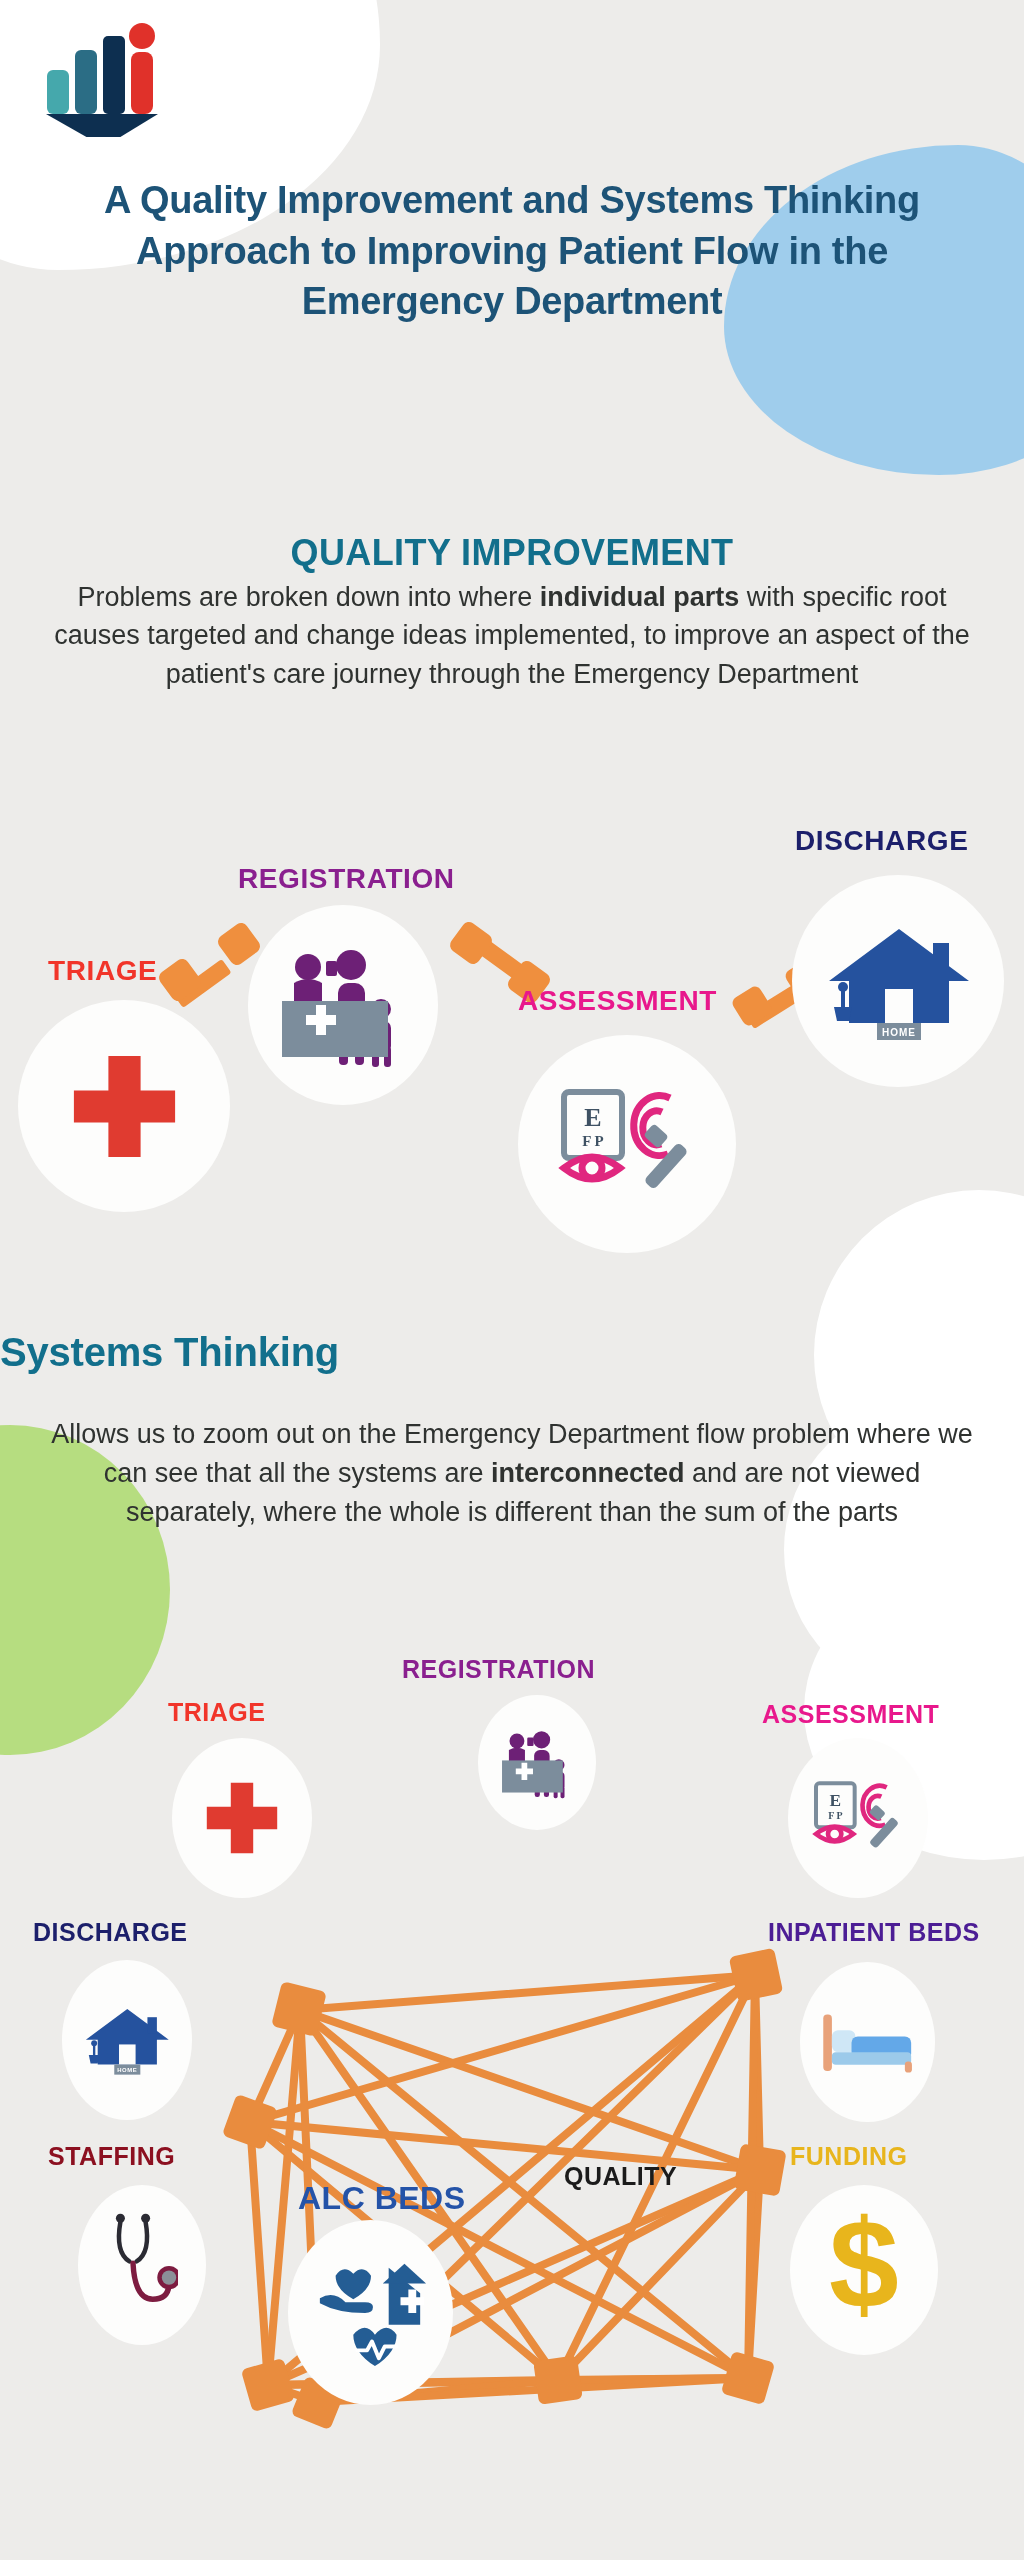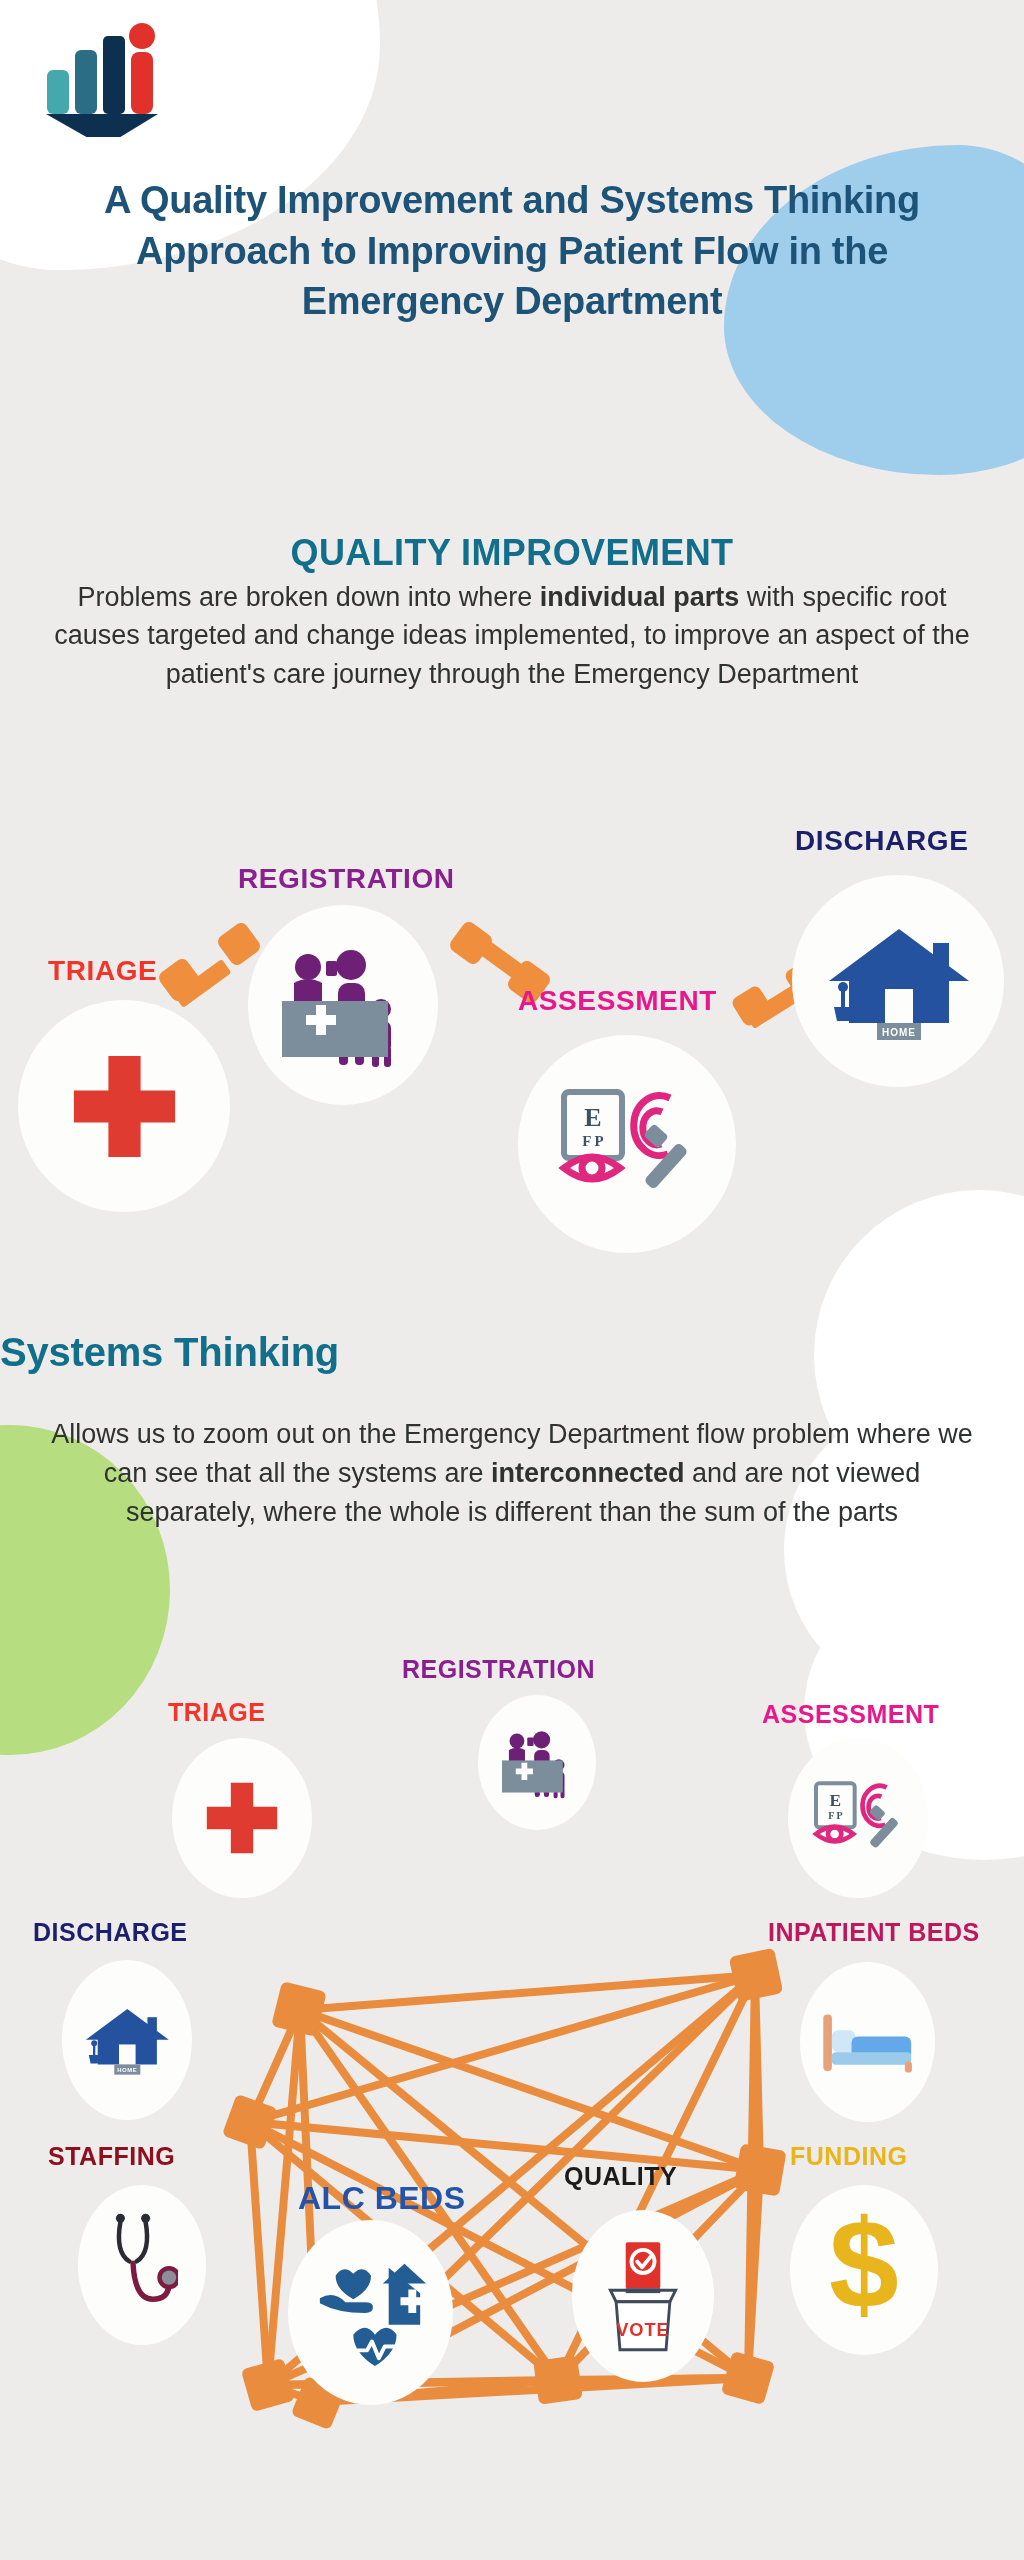--- a/index.html
+++ b/index.html
@@ -311,21 +311,21 @@
         <rect x="112" y="24" width="16" height="28" fill="#25529e"></rect>
         <rect x="64" y="70" width="28" height="34" fill="#fdfdfc"></rect>
         <circle cx="22" cy="68" r="5" fill="#25529e"></circle>
         <path d="M22 72 v16" stroke="#25529e" stroke-width="4"></path>
         <path d="M13 88 h18 l-3 14 h-12 Z" fill="#25529e"></path>
         <rect x="56" y="104" width="44" height="17" fill="#7c8d9c"></rect>
         <text x="78" y="117" font-family="'Liberation Sans',sans-serif" font-size="10" font-weight="bold" fill="#ffffff" text-anchor="middle" letter-spacing="1">HOME</text>
       </svg>
     </div>
 
-    <div class="net-label" style="left:768px; top:228px; font-size:25px; color:#be185d;">INPATIENT BEDS</div>
+    <div class="net-label" style="left:768px; top:228px; font-size:25px; color:#4c1d95;">INPATIENT BEDS</div>
     <div class="net-circle" style="left:800px; top:272px; width:135px; height:160px;">
       <svg width="102" height="72" viewBox="0 0 130 90">
         <rect x="8" y="10" width="11" height="72" rx="5" fill="#e8a27a"></rect>
         <rect x="19" y="30" width="30" height="28" rx="8" fill="#cfe7f6"></rect>
         <rect x="44" y="38" width="76" height="30" rx="8" fill="#63a8e8"></rect>
         <rect x="19" y="58" width="101" height="16" rx="5" fill="#9ccaea"></rect>
         <rect x="112" y="70" width="9" height="14" rx="4" fill="#e8a27a"></rect>
       </svg>
     </div>
 
@@ -349,31 +349,20 @@
         <path d="M8 50 q18 10 46 10 q8 0 8 -6 q0 -5 -8 -5 h-20 q-12 -12 -26 -4 Z" fill="#245d94"></path>
         <path d="M78 14 L110 40 V72 H78 V40 Z" fill="#245d94"></path>
         <path d="M94 10 L116 30 H72 Z" fill="#245d94"></path>
         <path d="M90 44 h8 v-8 h8 v8 h8 v8 h-8 v8 h-8 v-8 h-8 Z" fill="#ffffff"></path>
         <path d="M42 82 q12 -14 22 0 q12 -14 22 0 q0 18 -22 32 q-22 -14 -22 -32 Z" fill="#245d94"></path>
         <path d="M46 98 h10 l5 -9 l7 17 l6 -12 h12" stroke="#ffffff" stroke-width="4" fill="none" stroke-linecap="round" stroke-linejoin="round"></path>
       </svg>
     </div>
 
     <div class="net-label" style="left:564px; top:472px; font-size:25px; color:#1b1b1b;">QUALITY</div>
-    <div class="net-circle" style="left:572px; top:520px; width:142px; height:172px;">
-      <svg width="96" height="118" viewBox="0 0 100 120">
-        <rect x="32" y="4" width="36" height="48" rx="2" fill="#e0312a"></rect>
-        <circle cx="50" cy="24" r="12" fill="none" stroke="#ffffff" stroke-width="4"></circle>
-        <path d="M44 24 l5 6 l9 -11" stroke="#ffffff" stroke-width="4" fill="none" stroke-linecap="round" stroke-linejoin="round"></path>
-        <path d="M16 54 H84 L78 66 H22 Z" fill="#ffffff" stroke="#3f4a5a" stroke-width="3"></path>
-        <path d="M22 66 H78 L74 116 H26 Z" fill="#ffffff" stroke="#3f4a5a" stroke-width="3"></path>
-        <rect x="32" y="52" width="36" height="5" fill="#3f4a5a"></rect>
-        <text x="50" y="102" font-family="'Liberation Sans',sans-serif" font-size="19" font-weight="bold" fill="#e0312a" text-anchor="middle" letter-spacing="1">VOTE</text>
-      </svg>
-    </div>
 
     <div class="net-label" style="left:790px; top:452px; font-size:25px; color:#e8b51c;">FUNDING</div>
     <div class="net-circle" style="left:790px; top:495px; width:148px; height:170px;">
       <svg width="80" height="120" viewBox="0 0 70 110">
         <text x="35" y="90" font-family="'Liberation Sans',sans-serif" font-size="115" font-weight="bold" fill="#e8b51c" text-anchor="middle">$</text>
       </svg>
     </div>
   </div>
 
 </div>

